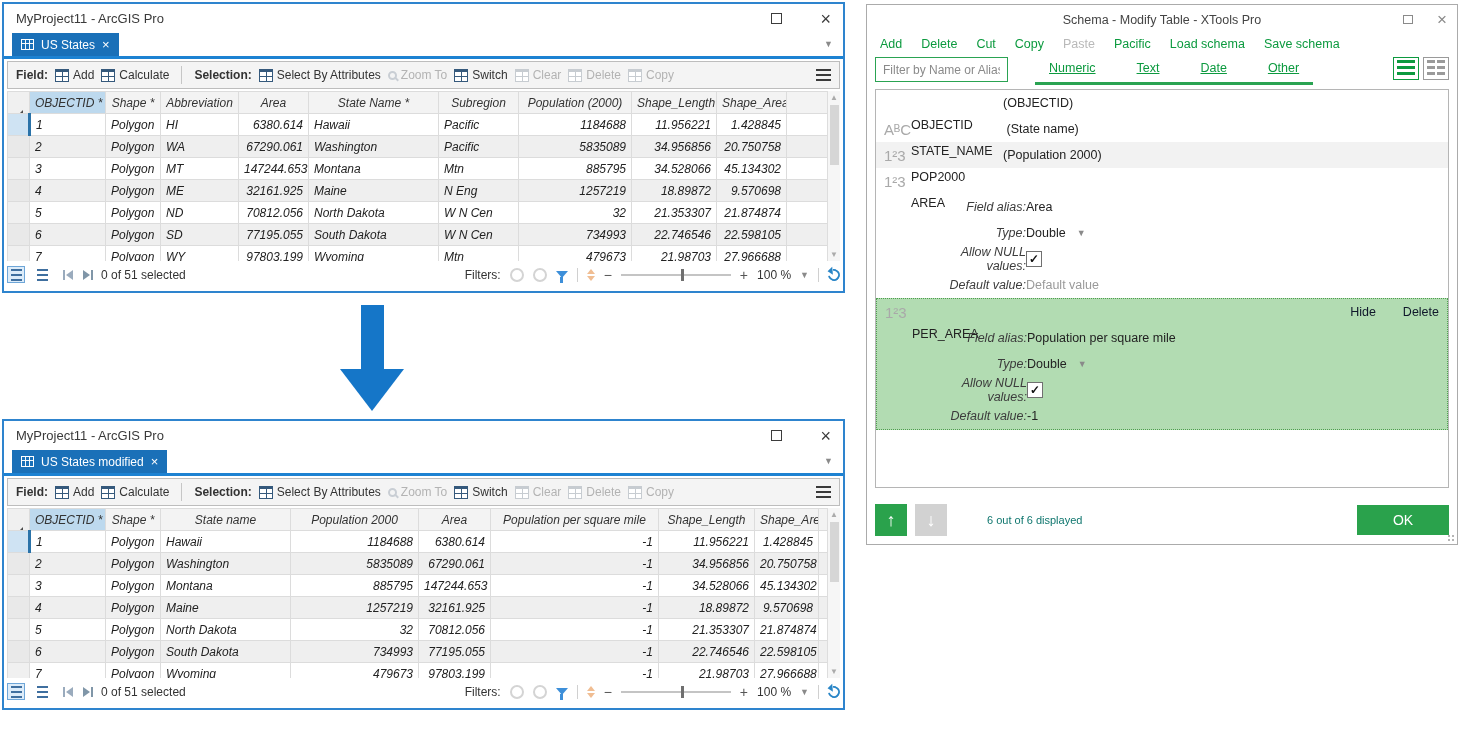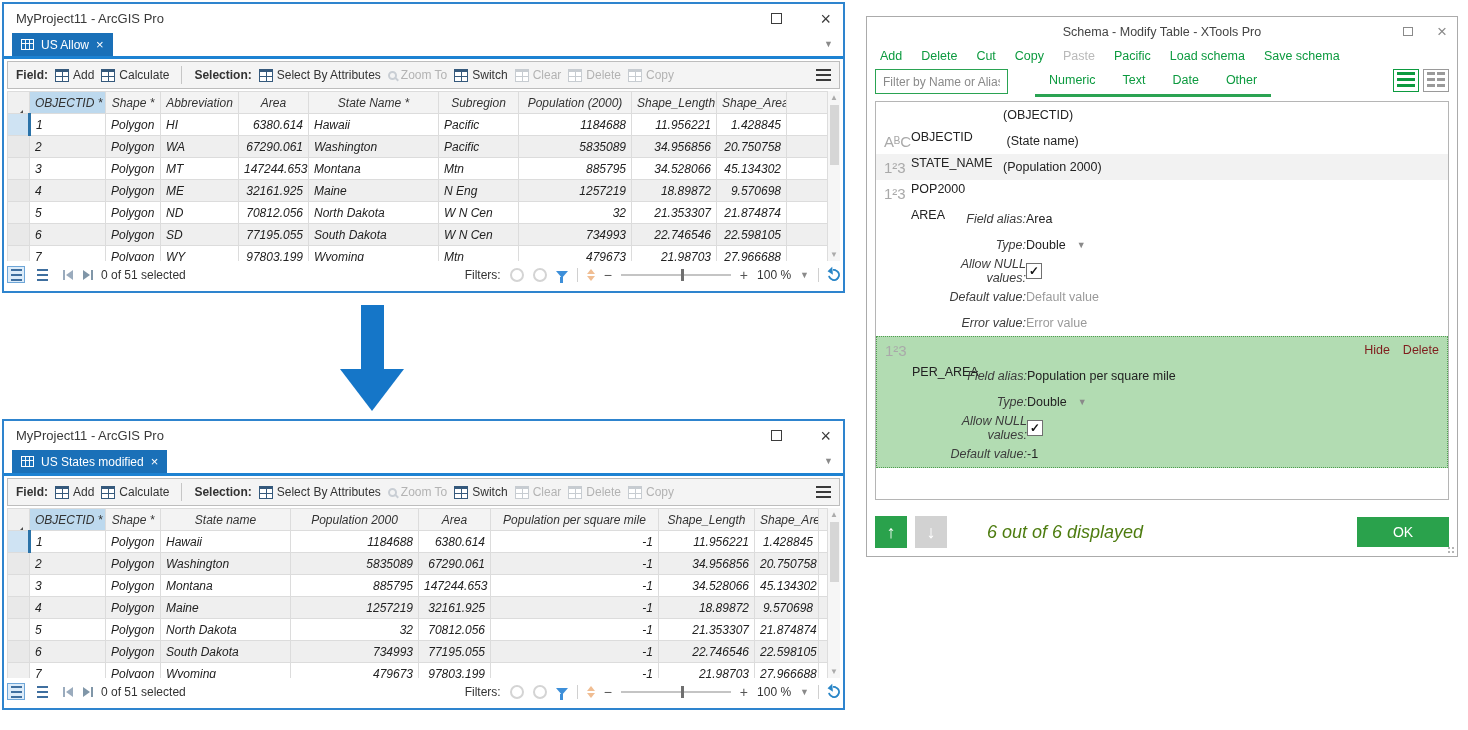--- a/index.html
+++ b/index.html
@@ -79,79 +79,79 @@
   .refresh { width:12px; height:12px; border:2px solid #2a86c7; border-radius:50%; border-left-color:transparent; position:relative; transform:rotate(35deg); }
   .refresh::after { content:""; position:absolute; left:-4px; top:-1px; width:0; height:0; border-top:4px solid transparent; border-bottom:4px solid transparent; border-right:5px solid #2a86c7; transform:rotate(-40deg); }
   .thinsep { width:1px; height:14px; background:#d0d0d0; }
 
   
   .bigarrow { position:absolute; left:340px; top:305px; width:64px; }
   .bigarrow .shaft { width:23px; height:64px; background:#1576c8; margin:0 auto; }
   .bigarrow .head { width:0; height:0; border-left:32px solid transparent; border-right:32px solid transparent; border-top:42px solid #1576c8; }
 
   
-  .dialog { position:absolute; left:866px; top:16px; width:592px; height:541px; background:#fff; border:1px solid #ababab; }
+  .dialog { position:absolute; left:866px; top:4px; width:592px; height:541px; background:#fff; border:1px solid #ababab; }
   .dlg-title { height:29px; display:flex; align-items:center; justify-content:center; font-size:12.5px; color:#444; position:relative; }
   .dlg-btns { position:absolute; right:10px; top:0; height:29px; display:flex; align-items:center; gap:24px; color:#7a7a7a; }
   .dlg-max { width:10px; height:9px; border:1.5px solid #8a8a8a; }
   .dlg-close { font-size:17px; color:#8a8a8a; line-height:1; }
   .dlg-menu { display:flex; gap:19px; padding:3px 13px 5px; font-size:12.5px; color:#0c9a3f; }
   .dlg-menu .disabled { color:#b9b9b9; }
   .dlg-filterrow { display:flex; align-items:flex-start; padding:1px 8px 0; height:30px; }
   .filter-input { width:133px; height:25px; border:1px solid #2aa352; font-size:12px; padding:0 7px; color:#555; outline:none; font-family:"Liberation Sans",sans-serif; }
   .filter-input::placeholder { color:#8a8a8a; }
-  .type-tabs { display:flex; gap:27px; margin-left:27px; font-size:12.5px; color:#0c9a3f; padding:4px 14px 7px; border-bottom:3px solid #2aa352; }
+  .type-tabs { display:flex; gap:41px; margin-left:27px; font-size:12.5px; color:#0c9a3f; padding:4px 14px 7px; border-bottom:3px solid #2aa352;text-decoration:underline; }
   .viewtoggles { margin-left:auto; display:flex; gap:4px; }
   .vt { width:26px; height:23px; border:1px solid #9a9a9a; display:flex; align-items:center; justify-content:center; gap:2px; background:#fff; }
   .vt.active { border-color:#0c9a3f; }
   .vt.active i { display:block; width:18px; height:17px; background-image:repeating-linear-gradient(to bottom,#0c9a3f 0 3px,transparent 3px 6px); }
   .vt i.two { display:block; width:8px; height:17px; background-image:repeating-linear-gradient(to bottom,#9a9a9a 0 3px,transparent 3px 6px); }
 
   .dlg-list { margin:3px 8px; border:1px solid #b5b5b5; height:399px; overflow:hidden; font-size:12.5px; color:#222; }
   .frow { height:26px; display:flex; align-items:center; padding-left:8px; }
   .frow.alt { background:#f2f2f2; }
   .ficon { width:27px; color:#a9a9a9; font-size:15px; flex:none; }
   .fname { min-width:92px; padding-right:14px;margin-top:44px; }
   .falias { color:#222; }
   .drow { height:26px; display:flex; align-items:center; padding-left:50px;text-align:right; }
   .dlabel { width:100px; font-style:italic; color:#3c3c3c; flex:none; }
   .dvalue { color:#222; }
   .dvalue.placeholder { color:#9a9a9a; }
   .typecaret { color:#8a8a8a; font-size:9px; margin-left:11px; }
   .cbx { width:16px; height:16px; border:1px solid #707070; background:#fff; display:flex; align-items:center; justify-content:center; font-size:12px; color:#111; font-weight:bold; }
   .greenblock { background:#b2dcb2; border:1px dotted #4f9e4f; margin:0; }
   .greenblock .frow { padding-right:8px; }
-  .gb-links { margin-left:auto; display:flex; gap:13px; color:#7f1d1d; }
+  .gb-links { margin-left:auto; display:flex; gap:27px; color:#0f172a; }
 
   .dlg-footer { position:absolute; left:8px; right:8px; bottom:8px; height:32px; display:flex; align-items:center; }
   .mvbtn { width:32px; height:32px; display:flex; align-items:center; justify-content:center; color:#fff; font-size:18px; font-weight:bold; }
   .mv-up { background:#2aa24c; }
   .mv-down { background:#d2d2d2; margin-left:8px; }
-  .fcount { margin-left:40px; color:#4d7c0f; font-size:18px;font-style:italic; }
+  .fcount { margin-left:40px; color:#0f766e; font-size:11px; }
   .okbtn { margin-left:auto; width:92px; height:30px; background:#2aa24c; color:#fff; display:flex; align-items:center; justify-content:center; font-size:14px; }
   .grip { position:absolute; right:2px; bottom:2px; width:8px; height:8px;
       background-image:radial-gradient(#b5b5b5 1px, transparent 1.2px); background-size:4px 4px; }
 </style>
 </head>
 <body>
 
 <div class="canvas">
 
   <div class="agwin" style="left:2px; top:2px;">
     <div class="titlebar">
       <span class="wtitle">MyProject11 - ArcGIS Pro</span>
       <span class="winbtns">
         <span class="winbtn maxbtn"></span>
         <span class="winbtn closebtn">×</span>
       </span>
     </div>
     <div class="tabstrip">
       <div class="tab">
         <span class="tabgrid"></span>
-        <span>US Allow</span>
+        <span>US States</span>
         <span class="tabclose">×</span>
       </div>
       <span class="tabcaret">▼</span>
     </div>
     <div class="toolbar">
       <span class="tb-label">Field:</span>
       <span class="tb-item">
           <span class="ticon"></span>
           <span>Add</span>
         </span>
@@ -671,24 +671,20 @@
         <span class="typecaret">▼</span>
       </div>
       <div class="drow">
         <span class="dlabel">Allow NULL values:</span>
         <span class="cbx">✓</span>
       </div>
       <div class="drow">
         <span class="dlabel">Default value:</span>
         <span class="dvalue placeholder">Default value</span>
       </div>
-      <div class="drow">
-        <span class="dlabel">Error value:</span>
-        <span class="dvalue placeholder">Error value</span>
-      </div>
 
       <div class="greenblock">
         <div class="frow">
           <span class="ficon">1²3</span>
           <span class="fname">PER_AREA</span>
           <span class="gb-links">
             <span>Hide</span>
             <span>Delete</span>
           </span>
         </div>

